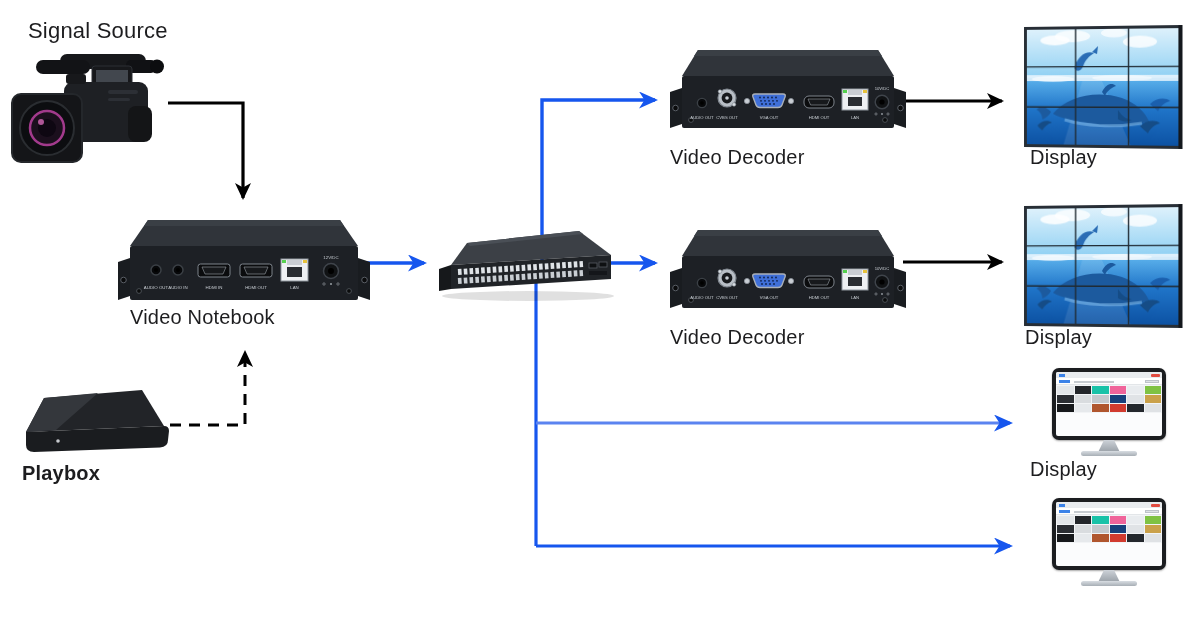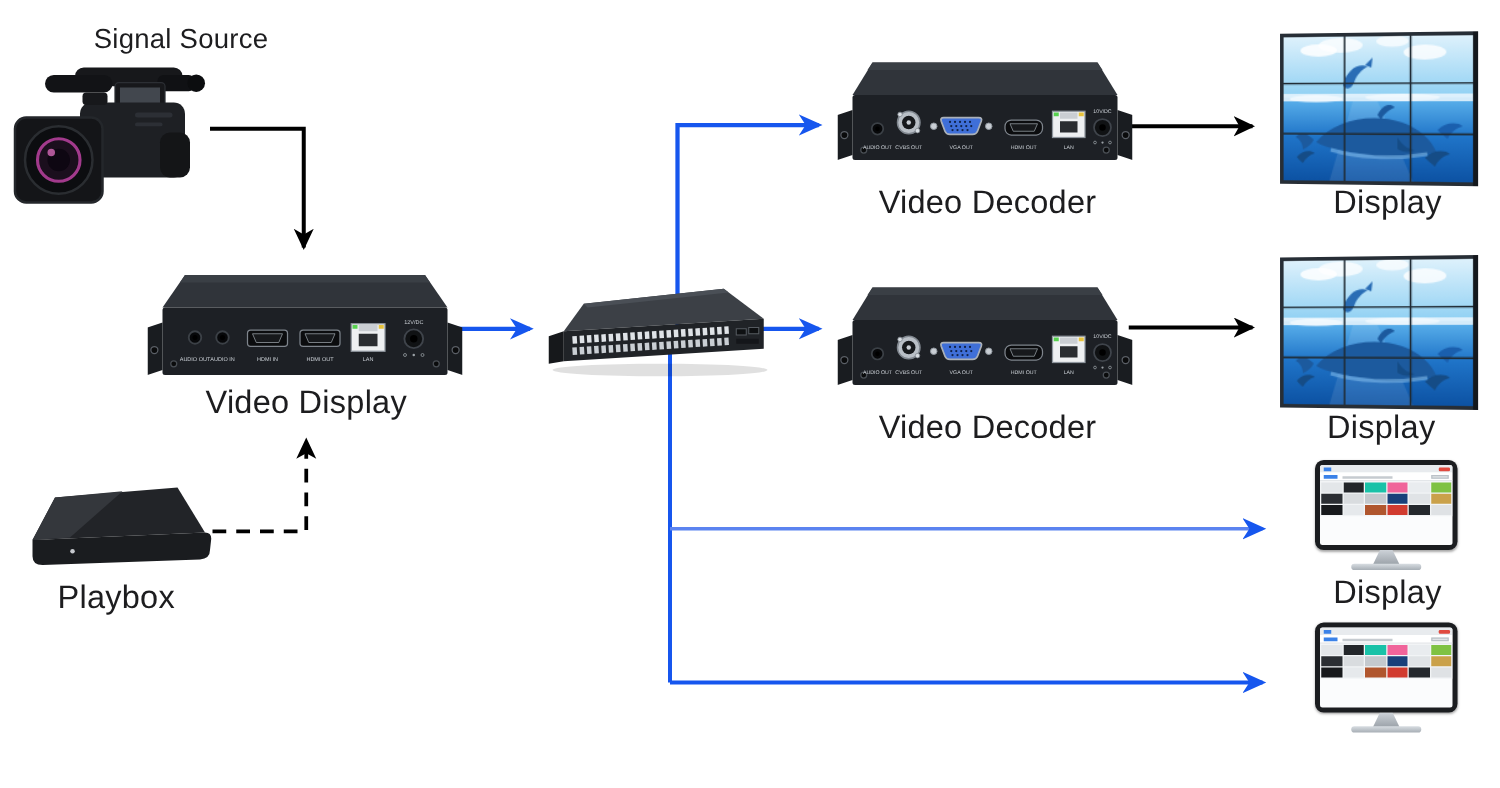--- a/index.html
+++ b/index.html
@@ -11,22 +11,22 @@
     --device-top:#30343a;
   }
   *{margin:0;padding:0;box-sizing:border-box;}
   html,body{background:#ffffff;}
   .canvas{
     position:relative;width:1200px;height:630px;background:#ffffff;
     font-family:"Liberation Sans", sans-serif;overflow:hidden;
   }
   .abs{position:absolute;}
   .node-label{
-    position:absolute;color:var(--label-color);font-size:26px;
-    text-align:center;letter-spacing:.2px;z-index:3;
+    position:absolute;color:var(--label-color);font-size:20px;
+    text-align:left;letter-spacing:.2px;z-index:3;
   }
   .node-label.left{text-align:left;font-size:22px;}
   #connectors{position:absolute;left:0;top:0;z-index:1;}
   .device{z-index:2;}
   
   .videowall{
     width:160px;height:122px;z-index:2;
     transform:perspective(700px) rotateY(-8deg);
   }
   
@@ -95,21 +95,21 @@
 
     <path d="M536,423 L1010,423" fill="none" style="stroke:var(--connector-blue-light)" stroke-width="2.8" marker-end="url(#ah-blue)"></path>
 
     <path d="M536,546 L1010,546" fill="none" style="stroke:var(--connector-blue)" stroke-width="3.2" marker-end="url(#ah-blue)"></path>
 
     <path d="M903,101 L1002,101" fill="none" stroke="#000" stroke-width="3.2" marker-end="url(#ah-black)"></path>
 
     <path d="M903,262 L1002,262" fill="none" stroke="#000" stroke-width="3.2" marker-end="url(#ah-black)"></path>
   </svg>
 
-  <div class="node-label left abs" style="left:28px;top:18px;margin-left:47px;">Signal Source</div>
+  <div class="node-label left abs" style="left:28px;top:18px;">Signal Source</div>
 
   <svg class="abs device" style="left:8px;top:40px;" width="162" height="128" viewBox="0 0 162 128">
     <rect x="52" y="14" width="86" height="15" rx="7" fill="#17181b"></rect>
     <rect x="118" y="20" width="30" height="13" rx="5" fill="#101114"></rect>
     <circle cx="149" cy="26.5" r="7" fill="#0c0d0f"></circle>
     <rect x="28" y="20" width="54" height="14" rx="7" fill="#121316"></rect>
     <rect x="84" y="26" width="40" height="31" rx="3" fill="#17181b" stroke="#2c2f34"></rect>
     <rect x="88" y="30" width="32" height="23" fill="#42474e"></rect>
     <rect x="56" y="42" width="84" height="60" rx="9" fill="#1e2024"></rect>
     <rect x="120" y="66" width="24" height="36" rx="8" fill="#141517"></rect>
@@ -163,29 +163,29 @@
       <circle cx="213" cy="70" r="1" fill="#9aa0a6"></circle>
       <circle cx="220" cy="70" r="1.2" fill="none" stroke="#9aa0a6" stroke-width="0.6"></circle>
     </g>
     <text x="38" y="75" font-size="4.4" fill="#c8cdd3" text-anchor="middle">AUDIO OUT</text>
     <text x="60" y="75" font-size="4.4" fill="#c8cdd3" text-anchor="middle">AUDIO IN</text>
     <text x="96" y="75" font-size="4.4" fill="#c8cdd3" text-anchor="middle">HDMI IN</text>
     <text x="138" y="75" font-size="4.4" fill="#c8cdd3" text-anchor="middle">HDMI OUT</text>
     <text x="176.5" y="75" font-size="4.4" fill="#c8cdd3" text-anchor="middle">LAN</text>
     <text x="213" y="45" font-size="4.4" fill="#c8cdd3" text-anchor="middle">12V/DC</text>
   </svg>
-  <div class="node-label abs" style="left:130px;top:306px;width:230px;">Video Display</div>
+  <div class="node-label abs" style="left:130px;top:306px;width:230px;">Video Notebook</div>
 
   <svg class="abs device" style="left:22px;top:386px;" width="148" height="74" viewBox="0 0 148 74">
     <polygon points="22,12 120,4 142,40 4,46" fill="#222428"></polygon>
     <polygon points="22,12 76,7 34,44 4,46" fill="#34373c"></polygon>
     <path d="M4,46 L142,40 Q147,40 147,45 L146,54 Q146,61 138,61.5 L12,66 Q4,66 4,59 Z" fill="#1a1c1f"></path>
     <circle cx="36" cy="55" r="1.8" fill="#d9dde1" opacity="0.9"></circle>
   </svg>
-  <div class="node-label abs" style="left:22px;top:462px;width:142px;">Playbox</div>
+  <div class="node-label abs" style="left:22px;top:462px;width:142px;font-weight:bold;">Playbox</div>
 
   <svg class="abs device" style="left:433px;top:227px;" width="182" height="78" viewBox="0 0 182 78">
     <ellipse cx="95" cy="69" rx="86" ry="5" fill="#000" opacity="0.12"></ellipse>
     <polygon points="34,16 146,4 178,28 18,38" fill="#3c4046"></polygon>
     <polygon points="34,16 146,4 150,7 37,19" fill="#4a4f56"></polygon>
     <polygon points="18,38 178,28 178,52 18,62" fill="#202327"></polygon>
     <polygon points="6,42 18,38 18,62 6,64" fill="#16181b"></polygon>
     <line x1="25" y1="45" x2="150" y2="37" stroke="#dfe3e7" stroke-width="6" stroke-dasharray="3.6 2.2"></line>
     <line x1="25" y1="54" x2="150" y2="46" stroke="#c9ced3" stroke-width="6" stroke-dasharray="3.6 2.2"></line>
     <rect x="156" y="36" width="8" height="5" fill="#0e1012" stroke="#565b61" stroke-width="0.8"></rect>

